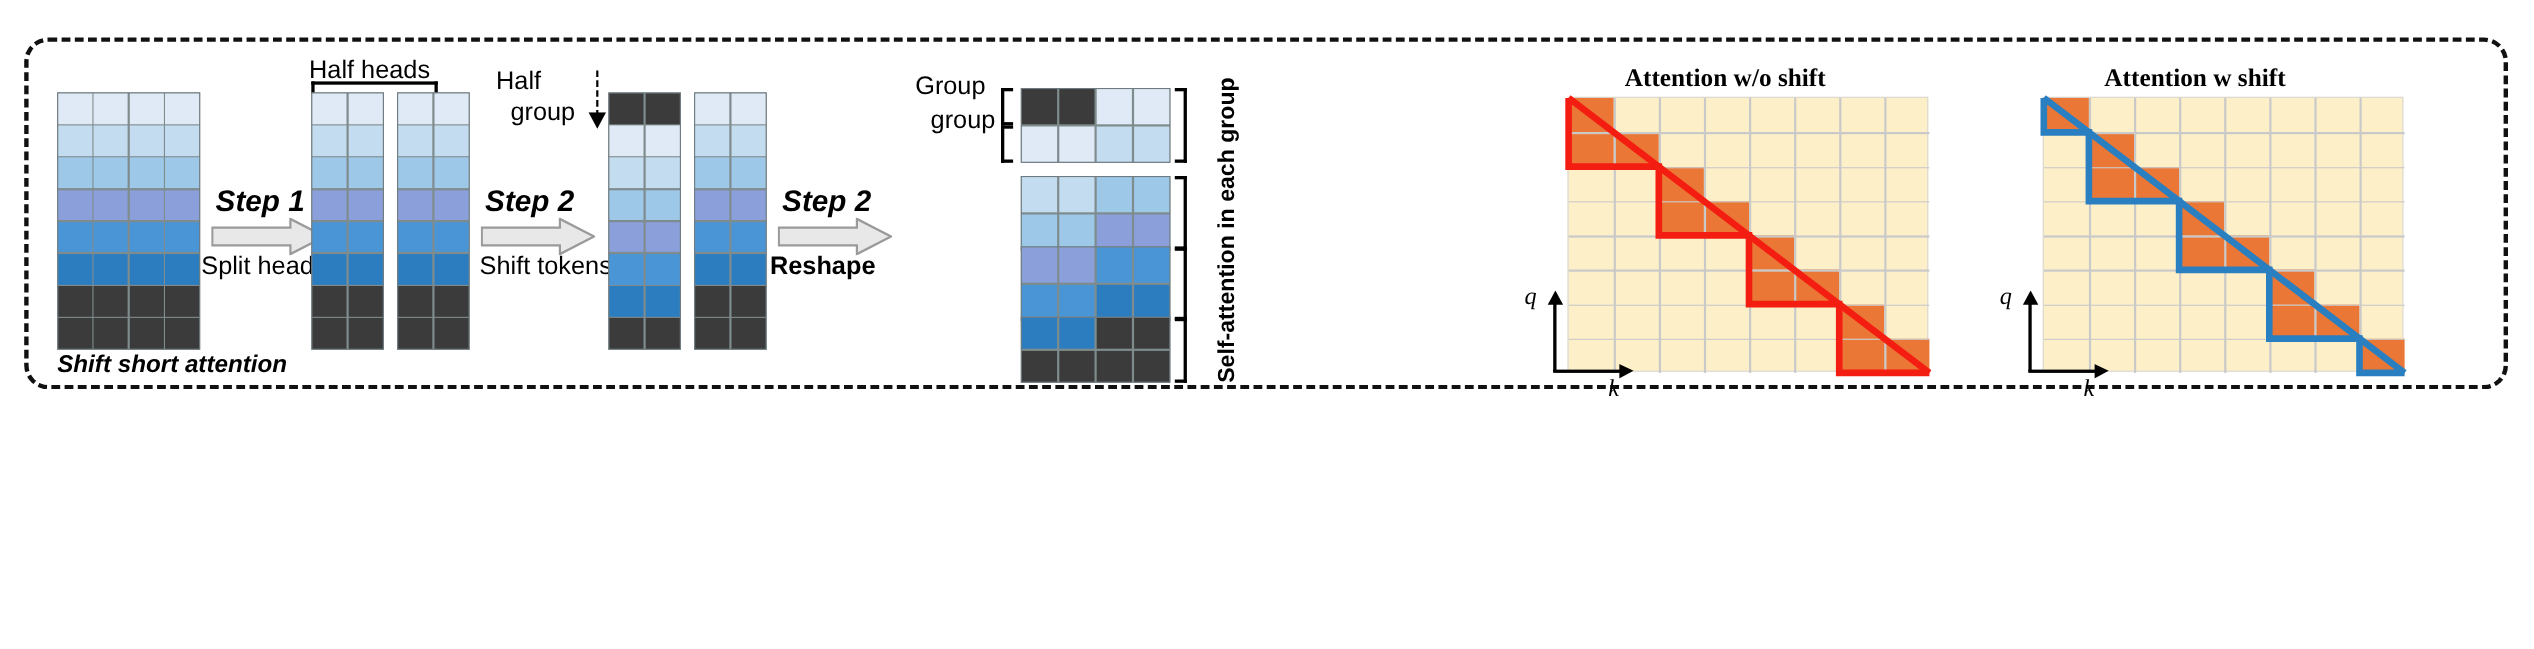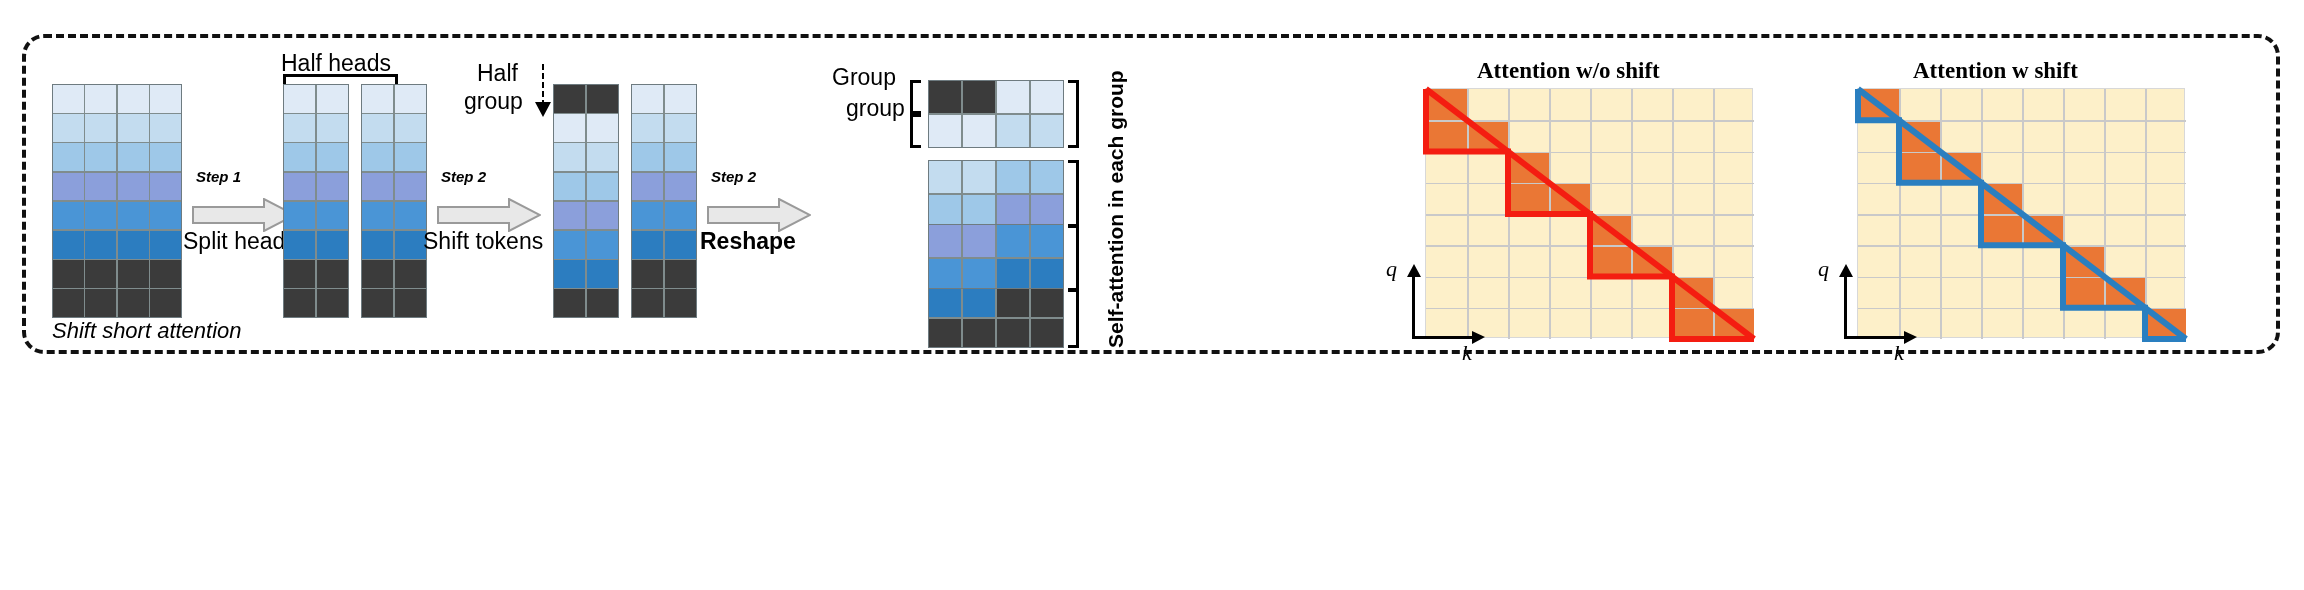--- a/index.html
+++ b/index.html
@@ -16,22 +16,22 @@
   .abs{position:absolute;}
 
   
   .gridblk{position:absolute;display:grid;background:#7f8c8d;box-sizing:border-box;
            border:1.5px solid #6e7b80;gap:1.5px;}
   .cell{width:100%;height:100%;}
 
   
   .lbl{position:absolute;color:#000;white-space:nowrap;font-family:"Liberation Sans",sans-serif;}
   .lbl-plain{font-size:23px;}
-  .lbl-step{font-size:15px;font-style:italic;font-weight:bold;}
-  .lbl-bold-italic{font-size:22px;font-style:italic;font-weight:normal;}
+  .lbl-step{font-size:27px;font-style:italic;font-weight:bold;}
+  .lbl-bold-italic{font-size:22px;font-style:italic;font-weight:bold;}
   .lbl-title{font-size:23px;font-weight:bold;font-family:"Liberation Serif",serif;}
 
   
   .arrow{position:absolute;}
 
   
   .hbracket{position:absolute;border:3px solid #000;border-bottom:none;height:11px;box-sizing:border-box;}
   .vbracket{position:absolute;border:3px solid #000;border-right:none;width:11px;box-sizing:border-box;}
   .vbracket-r{position:absolute;border:3px solid #000;border-left:none;width:11px;box-sizing:border-box;}
 
@@ -141,23 +141,23 @@
       <div class="cell" style="background: rgb(59, 59, 59);"></div>
       <div class="cell" style="background: rgb(59, 59, 59);"></div>
       <div class="cell" style="background: rgb(59, 59, 59);"></div>
       <div class="cell" style="background: rgb(59, 59, 59);"></div>
     </div>
 
   <div class="lbl lbl-step" style="left:441px;top:168px;">Step 2</div>
   <svg class="arrow" style="left:437px;top:198px;" width="104" height="34" viewBox="0 0 104 34">
     <polygon points="1,9 72,9 72,1 103,17 72,33 72,25 1,25" fill="#e8e8e8" stroke="#9a9a9a" stroke-width="2"></polygon>
   </svg>
-  <div class="lbl lbl-plain" style="left:423px;top:228px;">Shift tokens</div>
-
-  <div class="lbl lbl-plain" style="left:477px;top:60px;">Half</div>
+  <div class="lbl lbl-plain" style="left:436px;top:228px;">Shift tokens</div>
+
+  <div class="lbl lbl-plain" style="left:451px;top:60px;">Half</div>
   <div class="lbl lbl-plain" style="left:464px;top:88px;">group</div>
   <div class="dashv" style="left:542px;top:64px;height:42px;"></div>
   <svg class="abs" style="left:534px;top:102px;" width="18" height="16" viewBox="0 0 18 16">
     <polygon points="1,0 17,0 9,15" fill="#000"></polygon>
   </svg>
 
   <div id="t-shift-left" class="gridblk" style="left: 553px; top: 84px; width: 66px; height: 234px; grid-template-columns: repeat(2, 1fr); grid-template-rows: repeat(8, 1fr);">
       <div class="cell" style="background: rgb(59, 59, 59);"></div>
       <div class="cell" style="background: rgb(59, 59, 59);"></div>
       <div class="cell" style="background: rgb(223, 234, 246);"></div>

